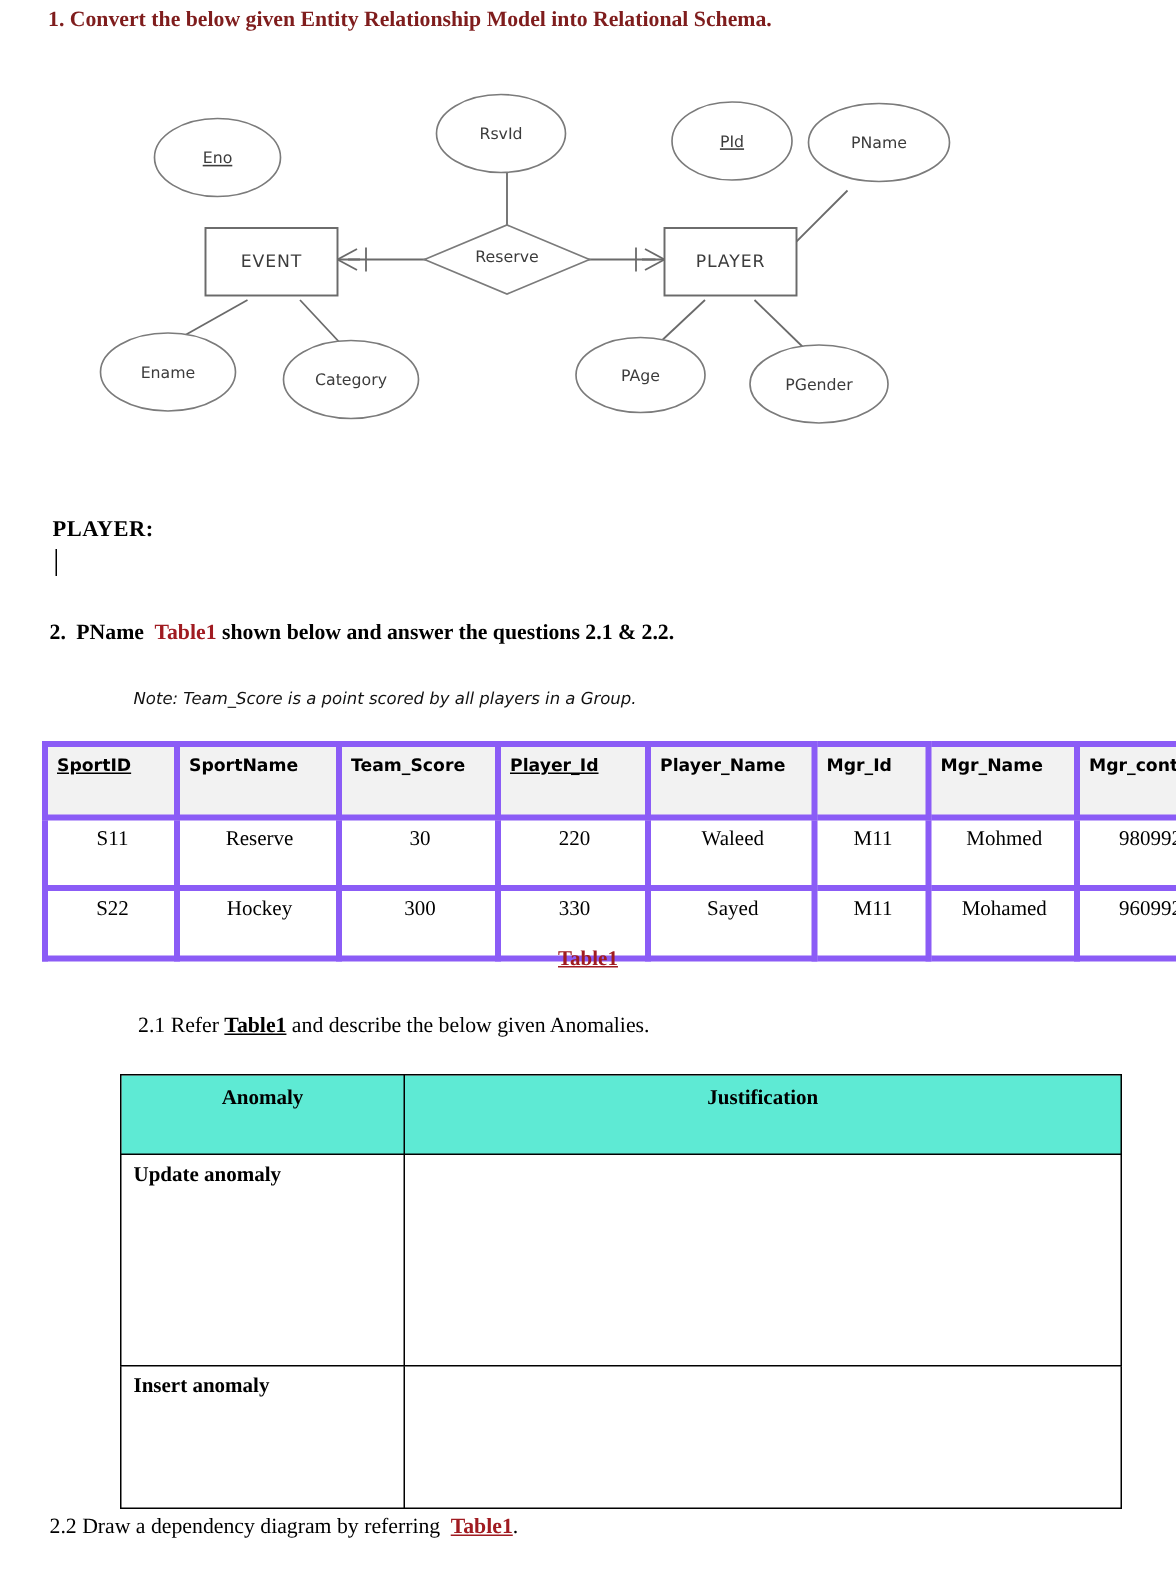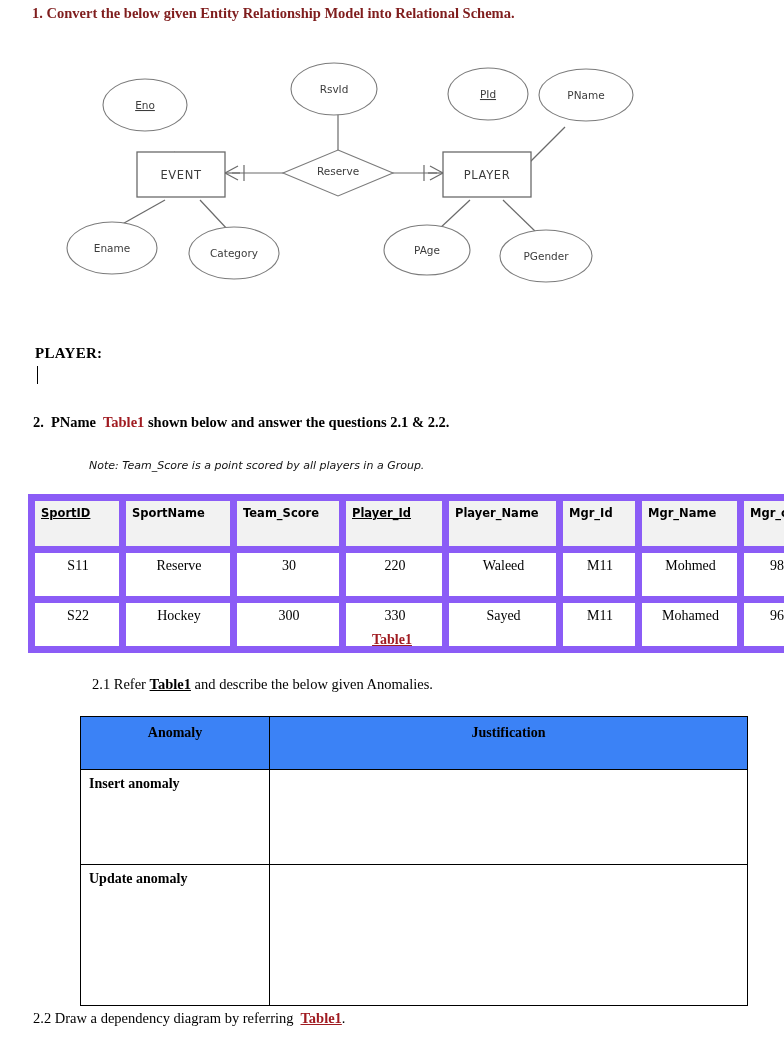--- a/index.html
+++ b/index.html
@@ -143,21 +143,21 @@
   
   #data-table {
     position: absolute;
     left: 28px; top: 494px;
     border-collapse: collapse;
     font-size: 13.5px;
     table-layout: fixed;
     width: 686px;
   }
   #data-table th, #data-table td {
-    border: 7px solid #8b5cf6;
+    border: 4px solid #8b5cf6;
     padding: 5px 4px 4px 6px;
     text-align: left;
     vertical-align: top;
     font-weight: normal;
   }
   #data-table thead th {
     background: #f2f2f2;
     font-family: "DejaVu Sans", "Liberation Sans", sans-serif;
     font-weight: bold;
     font-size: 11.5px;
@@ -181,21 +181,21 @@
     border-collapse: collapse;
     width: 668px;
     table-layout: fixed;
   }
   #anomaly-table th, #anomaly-table td {
     border: 1px solid #000;
     padding: 6px 8px;
     vertical-align: top;
   }
   #anomaly-table thead th {
-    background: #3b82f6;
+    background: #5eead4;
     text-align: center;
     font-weight: bold;
     font-size: 14px;
     height: 38px;
     vertical-align: top;
     padding-top: 8px;
   }
   #anomaly-table tbody td.label-cell {
     font-weight: bold;
     font-size: 14px;
@@ -333,25 +333,25 @@
 
 <table id="anomaly-table">
   <thead>
     <tr>
       <th style="width:172px">Anomaly</th>
       <th>Justification</th>
     </tr>
   </thead>
   <tbody>
     <tr>
+      <td class="label-cell" style="height:128px">Update anomaly</td>
+      <td class="blank-cell"></td>
+    </tr>
+    <tr>
       <td class="label-cell">Insert anomaly</td>
       <td class="blank-cell"></td>
     </tr>
-    <tr>
-      <td class="label-cell" style="height:128px">Update anomaly</td>
-      <td class="blank-cell"></td>
-    </tr>
   </tbody>
 </table>
 
 <div id="q22-line">
   <span>2.2 Draw a dependency diagram by referring</span><span class="sp"></span><span class="redu">Table1</span><span>.</span>
 </div>
 
 </body></html>

